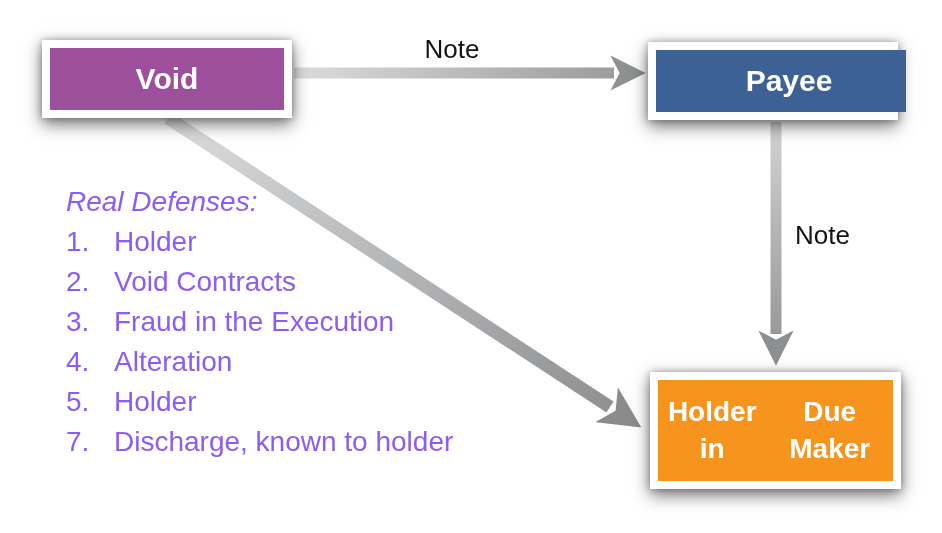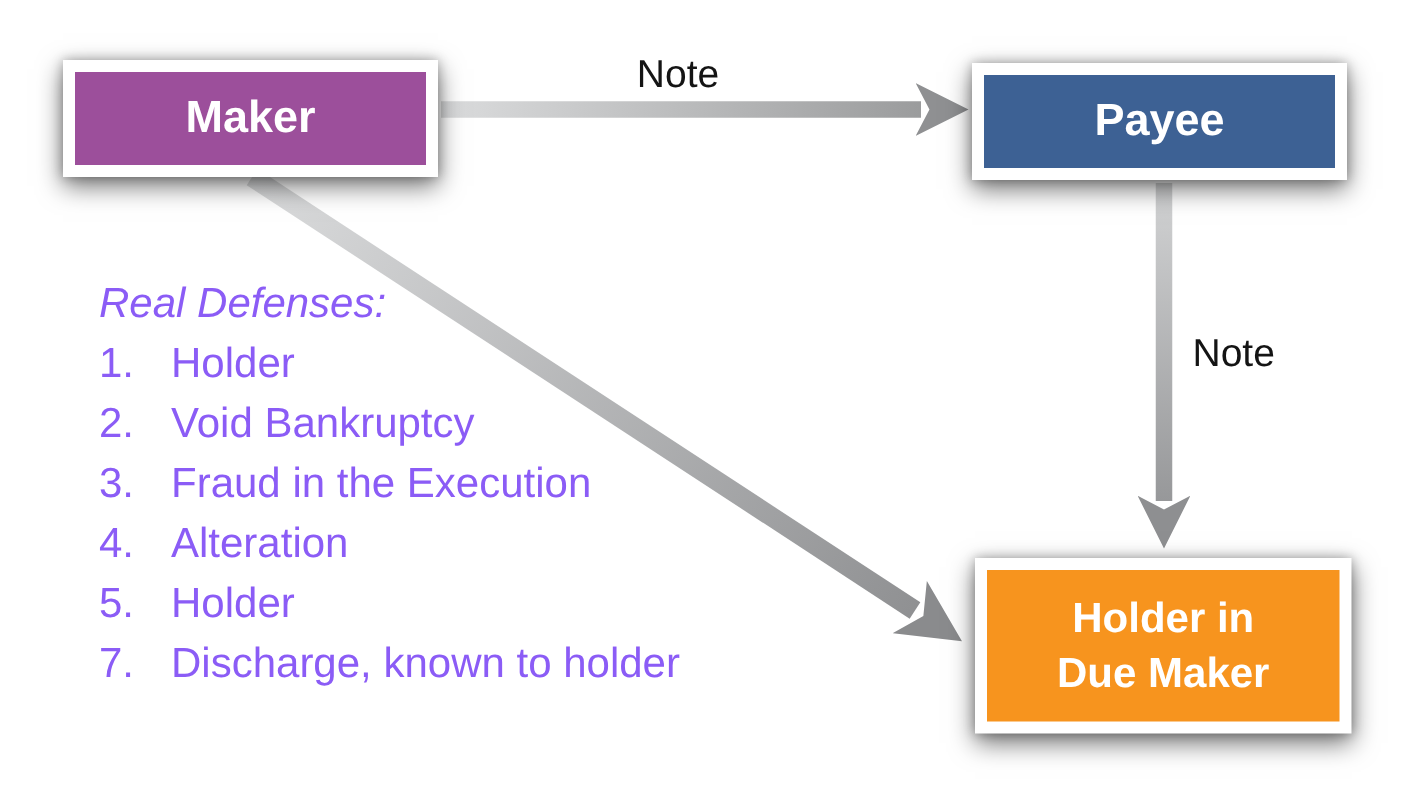--- a/index.html
+++ b/index.html
@@ -21,21 +21,21 @@
   }
   .node-inner{
     width:100%;height:100%;
     display:flex;align-items:center;justify-content:center;
     color:#ffffff;font-weight:bold;text-align:center;
   }
   .node-maker{left:42px;top:40px;width:250px;height:78px;}
   .node-payee{left:648px;top:42px;width:250px;height:78px;}
   .node-holder{left:650px;top:372px;width:251px;height:117px;}
   .node-maker .node-inner,.node-payee .node-inner{font-size:30px;}
-  .node-holder .node-inner{font-size:28px;line-height:1.3;flex-direction:column;}
+  .node-holder .node-inner{font-size:28px;line-height:1.3;flex-direction:row;}
   .edge-label{
     position:absolute;z-index:3;
     font-size:26px;color:#141414;
     letter-spacing:0px;
   }
   .edge-label-top{left:407px;top:34px;width:90px;text-align:center;}
   .edge-label-right{left:795px;top:220px;}
   .defenses{
     position:absolute;left:66px;top:182px;z-index:3;
     font-size:28px;color:#8b5cf6;
@@ -75,45 +75,45 @@
     </defs>
 
     <line x1="294" y1="73" x2="614" y2="73" stroke="url(#gradH)" stroke-width="11" marker-end="url(#headH)"></line>
 
     <line x1="776" y1="122" x2="776" y2="334" stroke="url(#gradV)" stroke-width="11" marker-end="url(#headV)"></line>
 
     <line x1="168" y1="118" x2="610" y2="407" stroke="url(#gradD)" stroke-width="13" marker-end="url(#headD)"></line>
   </svg>
 
   <div class="node node-maker">
-    <div class="node-inner" style="background:#9C4F9B;">Maker</div>
+    <div class="node-inner" style="background:#9C4F9B;">Void</div>
   </div>
 
   <div class="node node-payee">
-    <div class="node-inner" style="background:#3D6194;">Payee</div>
+    <div class="node-inner" style="background:#3D6194;padding-left:16px;">Payee</div>
   </div>
 
   <div class="node node-holder">
     <div class="node-inner" style="background:#F7941E;">
       <span>Holder in</span>
       <span>Due Maker</span>
     </div>
   </div>
 
   <div class="edge-label edge-label-top">Note</div>
 
   <div class="edge-label edge-label-right">Note</div>
 
   <div class="defenses">
     <div class="defenses-title">Real Defenses:</div>
     <div class="defense-item">
       <span class="defense-num">1.</span><span>Holder</span>
     </div>
     <div class="defense-item">
-      <span class="defense-num">2.</span><span>Void Bankruptcy</span>
+      <span class="defense-num">2.</span><span>Void Contracts</span>
     </div>
     <div class="defense-item">
       <span class="defense-num">3.</span><span>Fraud in the Execution</span>
     </div>
     <div class="defense-item">
       <span class="defense-num">4.</span><span>Alteration</span>
     </div>
     <div class="defense-item">
       <span class="defense-num">5.</span><span>Holder</span>
     </div>

